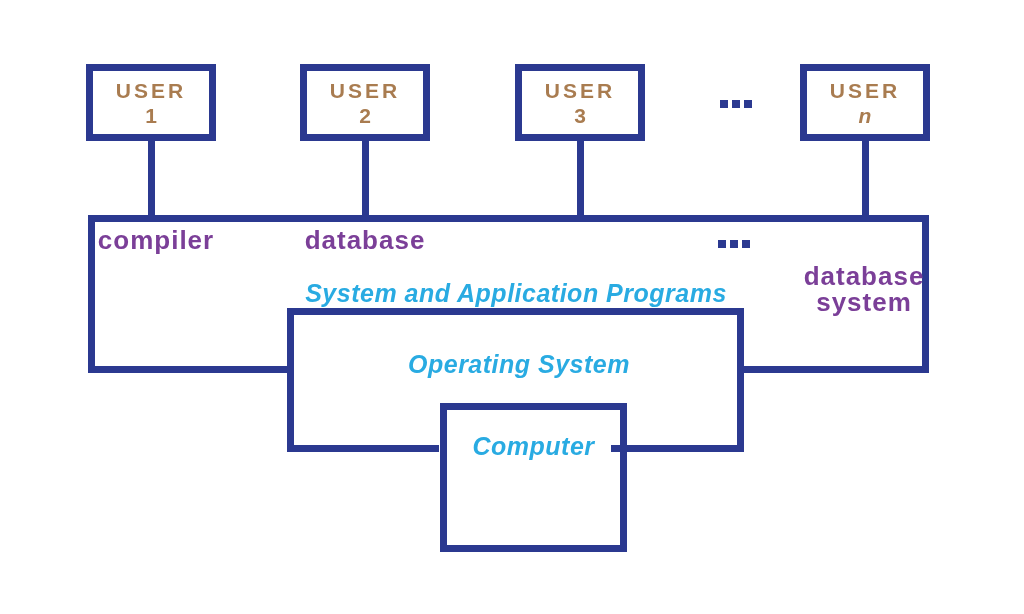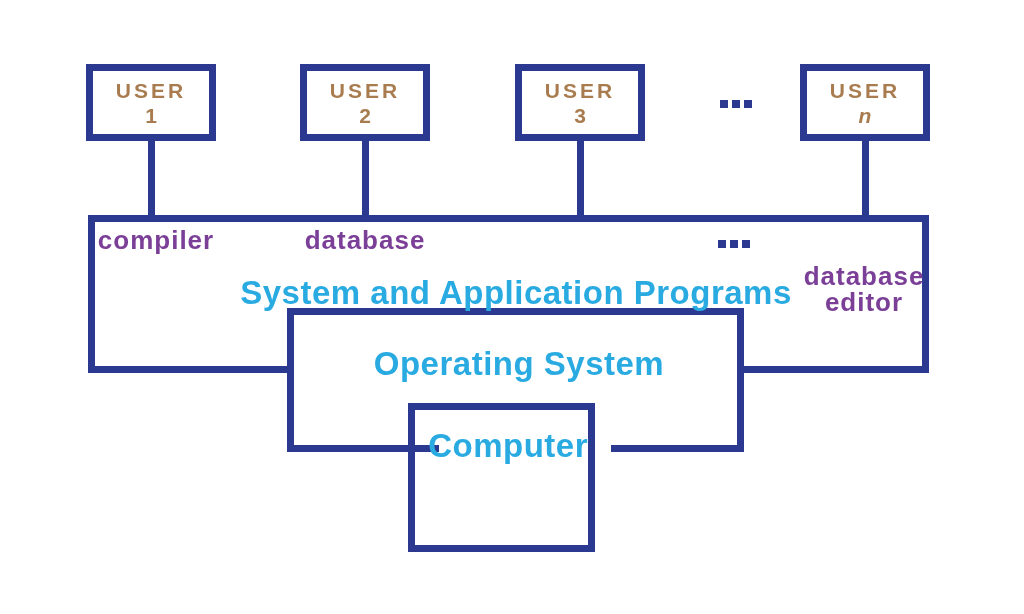--- a/index.html
+++ b/index.html
@@ -18,29 +18,29 @@
   .ubox .sub{letter-spacing:0;}
   .ubox .sub.it{font-style:italic;}
   
   .plabel{
     position:absolute;transform:translateX(-50%);
     color:#7B3F98;font-size:26px;letter-spacing:1px;white-space:nowrap;text-align:center;line-height:26px;
   }
   
   .slabel{
     position:absolute;transform:translateX(-50%);
-    color:#29ABE2;font-size:33px;letter-spacing:0.5px;white-space:nowrap;text-align:center;line-height:28px;
+    color:#29ABE2;font-size:25px;letter-spacing:0.5px;white-space:nowrap;text-align:center;line-height:28px;font-style:italic;
   }
   
   .dots{position:absolute;display:flex;gap:4px;}
   .dots .dot{width:8px;height:8px;background:#2B3990;}
   
   .chbox{
-    position:absolute;left:408px;top:403px;width:173px;height:113px;border:7px solid #2B3990;
-    display:flex;flex-direction:column;align-items:flex-end;justify-content:flex-start;padding-top:22px;
+    position:absolute;left:440px;top:403px;width:173px;height:113px;border:7px solid #2B3990;
+    display:flex;flex-direction:column;align-items:center;justify-content:flex-start;padding-top:22px;
   }
 </style>
 </head>
 <body>
 
 <div class="canvas">
 
   <div class="ubox" style="left:86px;top:64px;">
     <span>USER</span>
     <span class="sub">1</span>
@@ -83,21 +83,21 @@
 
   <div class="plabel" style="left:156px;top:227px;">compiler</div>
   <div class="plabel" style="left:365px;top:227px;">database</div>
   <div class="dots" style="left:718px;top:240px;">
     <span class="dot"></span>
     <span class="dot"></span>
     <span class="dot"></span>
   </div>
   <div class="plabel" style="left:864px;top:227px;margin-top:36px;">
     <div>database</div>
-    <div>editor</div>
+    <div>system</div>
   </div>
 
   <div class="slabel" style="left:516px;top:279px;">System and Application Programs</div>
   <div class="slabel" style="left:519px;top:350px;">Operating System</div>
 
   <div class="chbox">
     <span class="slabel" style="position:static;transform:none;">Computer</span>
   </div>
 
 </div>

